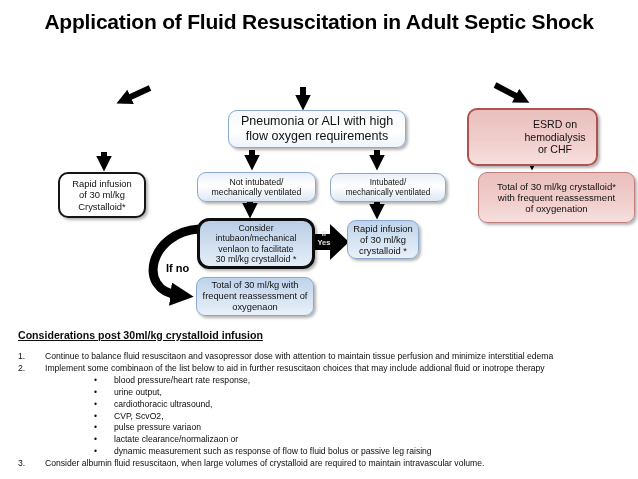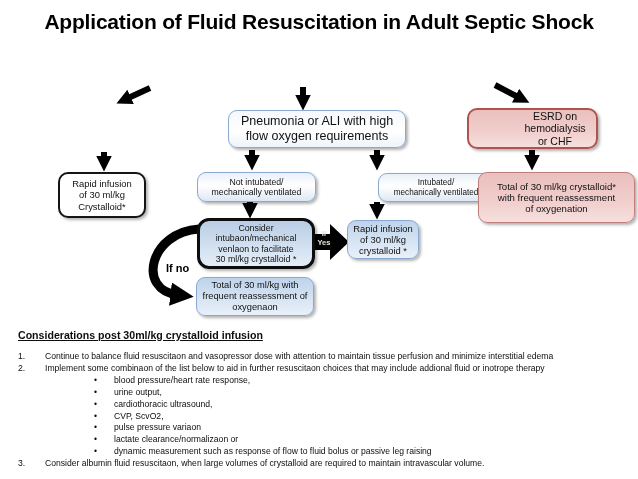--- a/index.html
+++ b/index.html
@@ -21,32 +21,32 @@
     font-size:12px;line-height:1.35;
   }
   .blackbox{border:2.5px solid #151515;border-radius:10px;font-size:9.4px;}
   .b-nohighflow{left:40px;top:110px;width:130px;height:40px;}
   .b-rapidleft{left:58px;top:172px;width:88px;height:46px;}
   .bluebox{border:1.8px solid #8aa9d1;border-radius:9px;
     background:linear-gradient(180deg,#e9f0f8 0%,#ffffff 45%,#dde8f4 100%);}
   .b-pneumonia{left:228px;top:110px;width:178px;height:38px;font-size:12.5px;
     background:linear-gradient(180deg,#f4f8fc 0%,#ffffff 55%,#eef4fa 100%);}
   .b-notint{left:197px;top:172px;width:119px;height:30px;font-size:8.7px;}
-  .b-intub{left:330px;top:173px;width:116px;height:29px;font-size:8.2px;margin-left:48px;}
+  .b-intub{left:330px;top:173px;width:116px;height:29px;font-size:8.2px;}
   .b-consider{
     left:197px;top:218px;width:118px;height:51px;border:3px solid #0d0d0d;border-radius:12px;
     font-size:8.8px;background:linear-gradient(180deg,#b9cde5 0%,#d4e2f1 60%,#e4edf7 100%);
   }
   .bluefill{background:linear-gradient(180deg,#bed3eb 0%,#d8e5f3 60%,#e9f0f9 100%);
     border:1.8px solid #8aa9d1;border-radius:9px;}
   .b-rapidmid{left:347px;top:220px;width:72px;height:39px;font-size:9.4px;}
   .b-totalblue{left:196px;top:277px;width:118px;height:39px;font-size:9.3px;}
   .pinkbox{border:2px solid #b0524e;border-radius:10px;
     background:linear-gradient(180deg,#e9c0be 0%,#f0cdcb 55%,#f6dfde 100%);}
-  .b-esrd{left:467px;top:108px;width:131px;height:41px;font-size:10.6px;padding-left:45px;}
+  .b-esrd{left:467px;top:108px;width:131px;height:58px;font-size:10.6px;padding-left:45px;}
   .b-totalpink{left:466px;top:172px;width:157px;height:51px;font-size:9.6px;
     border:1.6px solid #c07e7b;border-radius:9px;margin-left:12px;}
   .arrows{position:absolute;left:0;top:0;}
   .lbl-ifno{
     position:absolute;left:164px;top:262px;font-size:11px;font-weight:bold;color:#000;
     background:#fff;padding:0 2px;line-height:12px;
   }
   .lbl-ifyes{
     position:absolute;left:313px;top:229px;width:22px;text-align:center;
     font-size:7.5px;font-weight:bold;color:#e8e4da;line-height:9px;white-space:pre-line;

